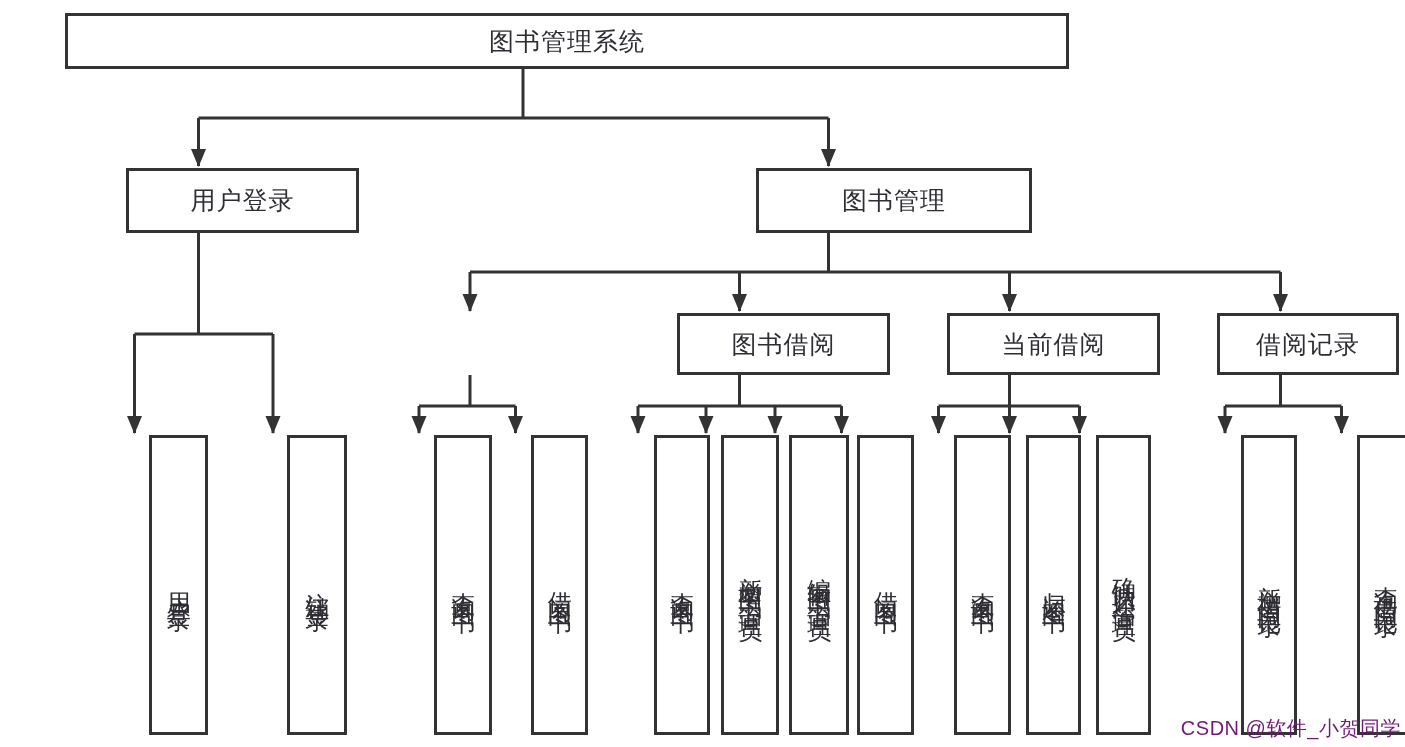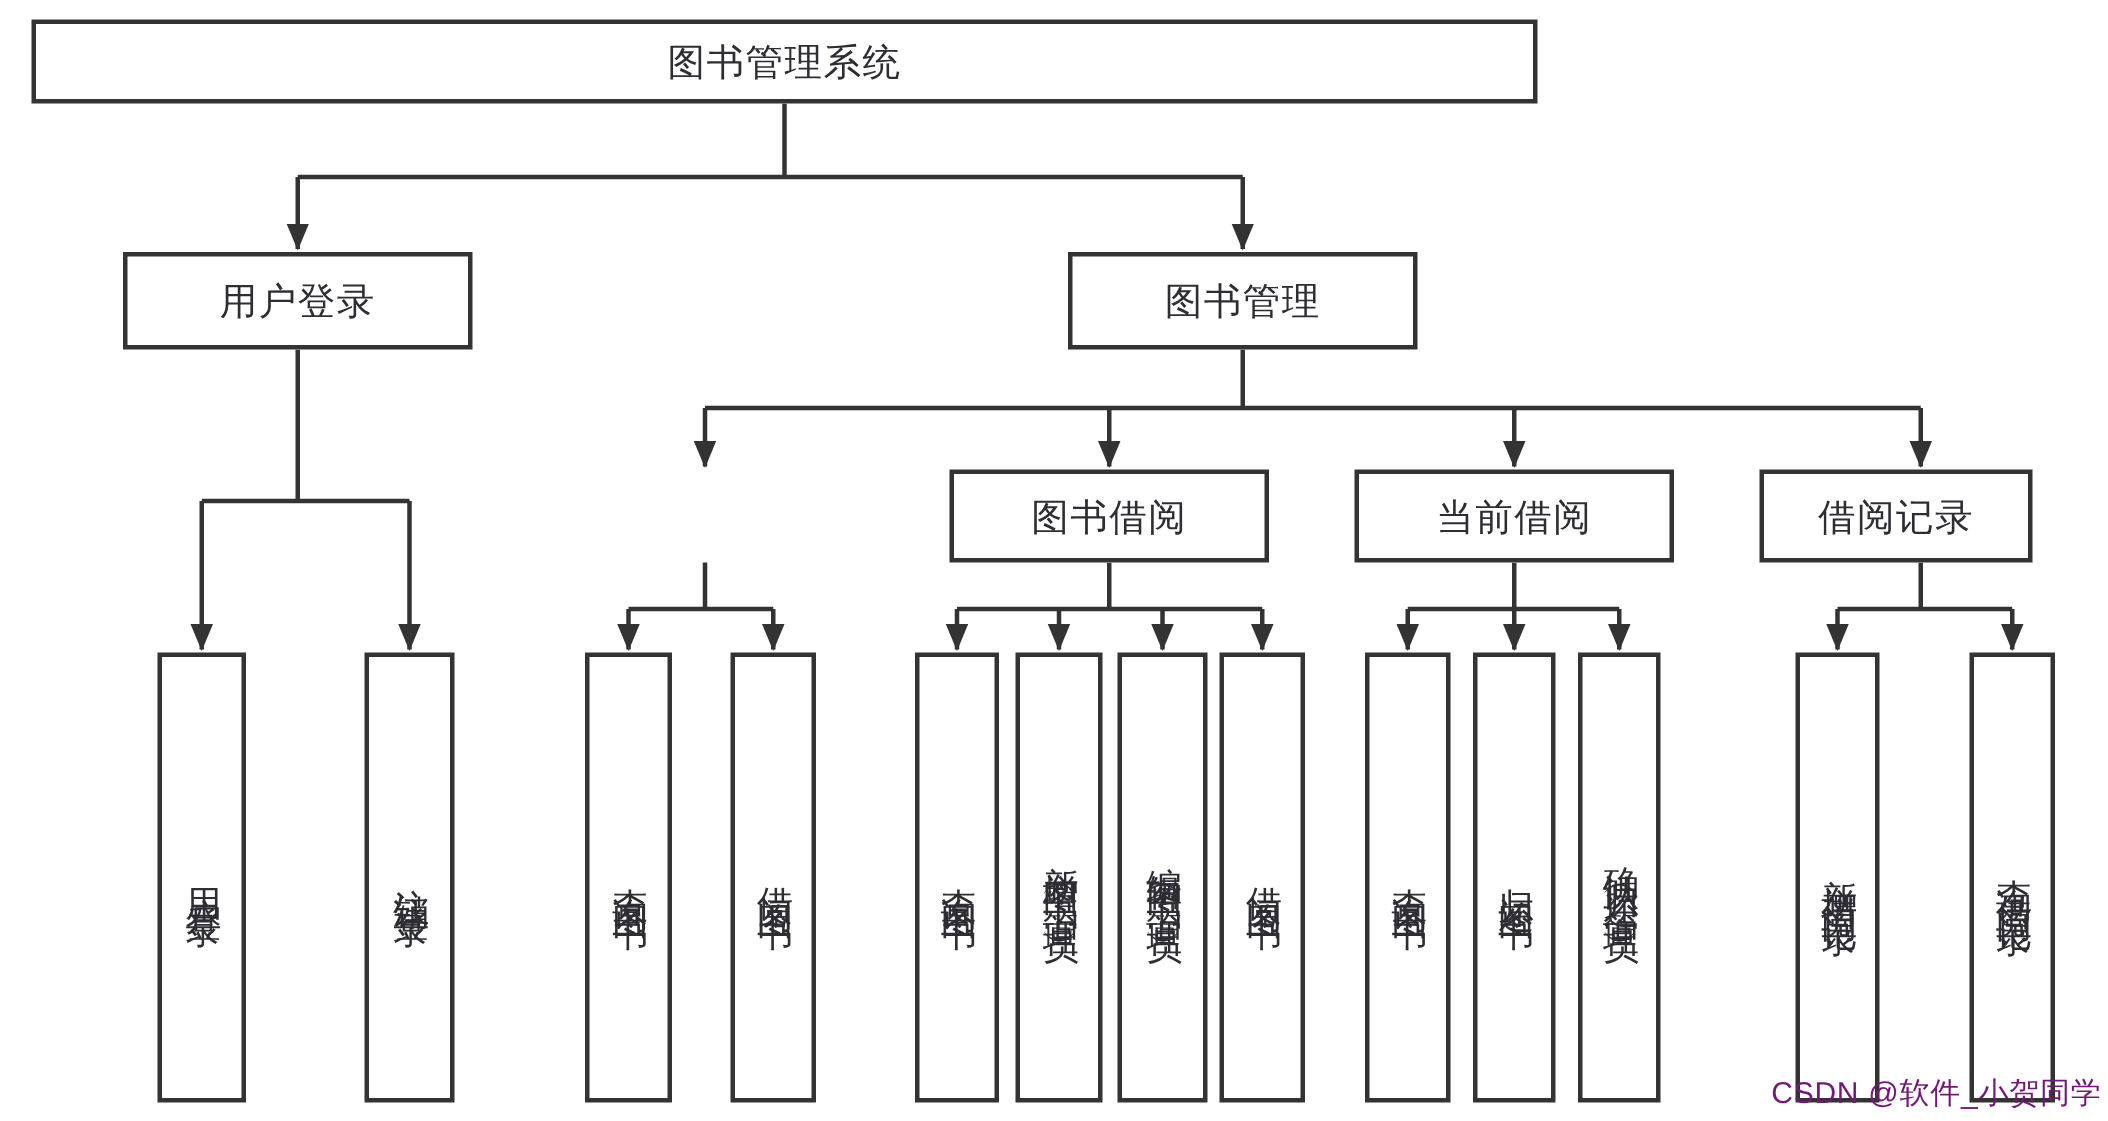--- a/index.html
+++ b/index.html
@@ -3,21 +3,21 @@
 <meta charset="utf-8">
 <style>
   html,body{margin:0;padding:0;background:#ffffff;}
   .stage{
     position:relative;width:1405px;height:747px;background:#ffffff;overflow:hidden;
     font-family:"Liberation Sans","DejaVu Sans",sans-serif;
   }
   .connectors{position:absolute;left:0;top:0;width:1405px;height:747px;}
   .node{
     position:absolute;box-sizing:border-box;background:#ffffff;border:3px solid #333333;
-    display:flex;align-items:center;justify-content:center;color:#2d2d33;
+    display:flex;align-items:center;justify-content:center;color:#2d2d33;margin-left:44px;
   }
   .hnode{font-size:25px;letter-spacing:1px;white-space:nowrap;}
   .vnode .vtext{
     writing-mode:vertical-rl;text-orientation:mixed;
     font-size:24px;letter-spacing:6px;line-height:1.1;color:#2d2d33;white-space:nowrap;
   }
   .watermark{
     position:absolute;right:4px;bottom:5px;font-size:20px;color:#701a75;
     letter-spacing:0.5px;white-space:nowrap;z-index:5;
   }
@@ -73,21 +73,21 @@
       <polyline points="1280.5,375 1280.5,406"></polyline>
       <polyline points="1225,406 1341.5,406"></polyline>
       <line x1="1225" y1="406" x2="1225" y2="433" marker-end="url(#arrow)"></line>
       <line x1="1341.5" y1="406" x2="1341.5" y2="433" marker-end="url(#arrow)"></line>
     </g>
   </svg>
 
   <div class="node hnode" style="left:21px;top:13px;width:1004px;height:56px;">图书管理系统</div>
 
   <div class="node hnode" style="left:82px;top:168px;width:233px;height:65px;">用户登录</div>
-  <div class="node hnode" style="left:712px;top:168px;width:233px;height:65px;">图书管理</div>
+  <div class="node hnode" style="left:712px;top:168px;width:276px;height:65px;">图书管理</div>
 
   <div class="node hnode" style="left:633px;top:313px;width:213px;height:62px;">图书借阅</div>
   <div class="node hnode" style="left:903px;top:313px;width:213px;height:62px;">当前借阅</div>
   <div class="node hnode" style="left:1173px;top:313px;width:182px;height:62px;text-align:center;">借阅记录</div>
 
   <div class="node vnode" style="left:105px;top:435px;width:59px;height:300px;">
     <span class="vtext">用户登录</span>
     </div>
   <div class="node vnode" style="left:243px;top:435px;width:60px;height:300px;">
     <span class="vtext">注销登录</span>

